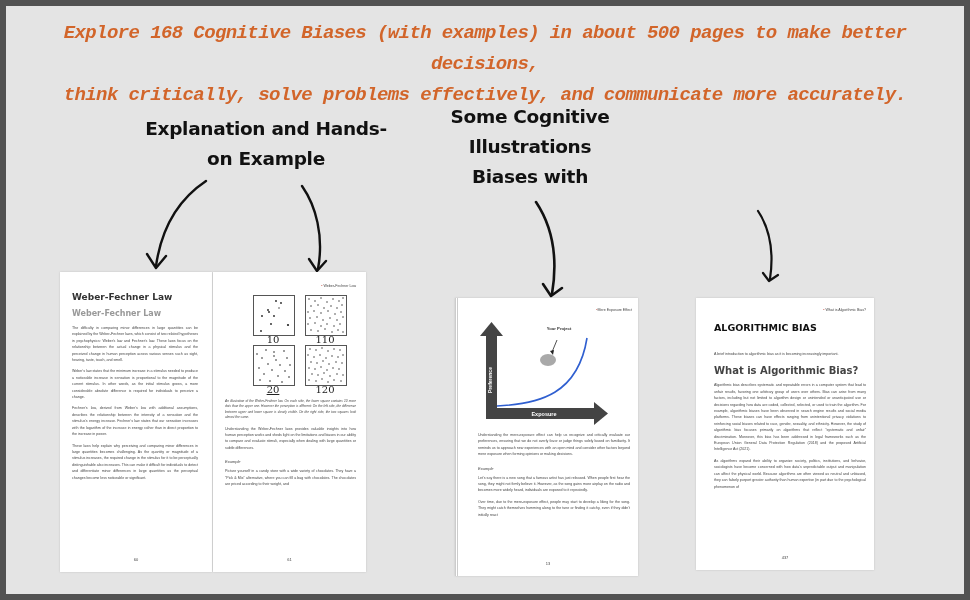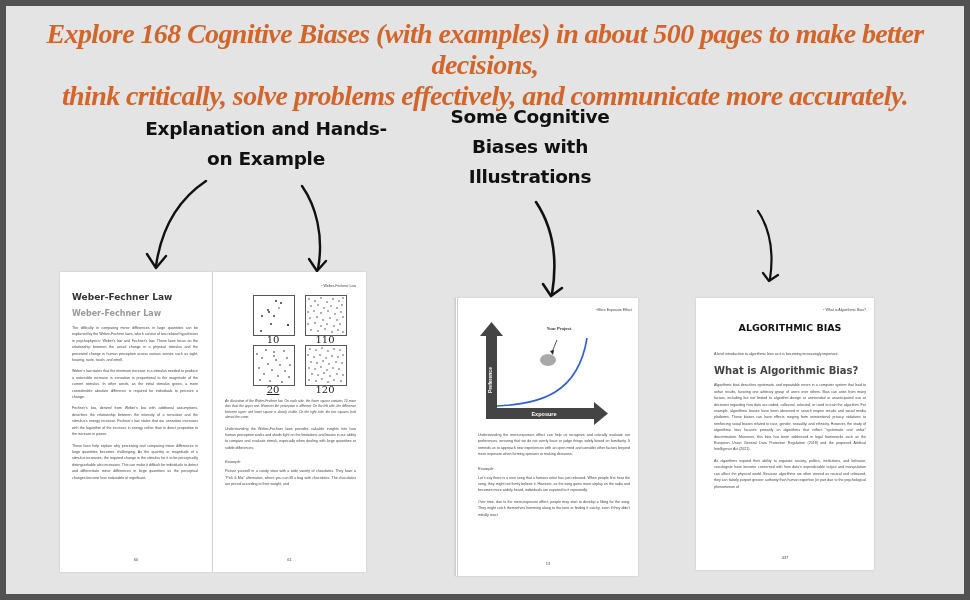--- a/index.html
+++ b/index.html
@@ -1,18 +1,18 @@
 <!DOCTYPE html>
 <html><head>
 <meta charset="utf-8">
 <style>
   html, body { margin: 0; padding: 0; }
   body { width: 970px; height: 600px; overflow: hidden; background: #525252; position: relative; font-family: "Liberation Sans", sans-serif; }
   .canvas { position: absolute; left: 6px; top: 6px; width: 958px; height: 588px; background: #e4e4e4; overflow: hidden; }
-  .headline { position: absolute; left: 0; top: 12px; width: 958px; text-align: center; color: #d2652a; font-family: Liberation Serif, serif; font-style: italic; font-weight: bold; font-size: 28px; line-height: 31px; letter-spacing: -0.6px; }
+  .headline { position: absolute; left: 0; top: 12px; width: 958px; text-align: center; color: #d2652a; font-family: Liberation Mono, monospace; font-style: italic; font-weight: bold; font-size: 19px; line-height: 31px; letter-spacing: -0.6px; }
   .label { position: absolute; text-align: center; color: #111; font-family: "DejaVu Sans", sans-serif; font-weight: bold; font-size: 18.5px; line-height: 30px; letter-spacing: -0.3px; }
   .arrow { position: absolute; }
   .page { position: absolute; background: #fff; box-shadow: 0 0 2px rgba(0,0,0,0.15); overflow: hidden; }
   .ptext { font-family: "Liberation Sans", sans-serif; font-size: 3.6px; line-height: 6.4px; color: #444; text-align: justify; margin: 0 0 5px 0; }
   .runhead { font-size: 3.6px; color: #444; text-align: right; font-family: "Liberation Sans", sans-serif; }
   .runhead .dot { color: #c0392b; }
   .pnum { position: absolute; bottom: 10px; left: 0; right: 0; text-align: center; font-size: 4px; color: #444; font-family: "Liberation Sans", sans-serif; }
   .ex { font-style: italic; font-size: 4px; color: #444; margin: 8px 0 4px; font-family: "Liberation Sans", sans-serif; }
   .dots-box { position: absolute; border: 1px solid #555; background: #fff; }
   .dots-cap { position: absolute; width: 58px; text-align: center; font-family: "DejaVu Serif", serif; font-size: 10px; color: #222; }
@@ -27,22 +27,22 @@
     <div>think critically, solve problems effectively, and communicate more accurately.</div>
   </div>
 
   <div class="label" style="left:120px; top:108px; width:280px;">
     <div>Explanation and Hands-</div>
     <div>on Example</div>
   </div>
 
   <div class="label" style="left:424px; top:96px; width:200px;">
     <div>Some Cognitive</div>
+    <div>Illustrations</div>
     <div>Biases with</div>
-    <div>Illustrations</div>
   </div>
 
 
   <svg class="arrow" style="left:130px; top:170px;" width="80" height="100" viewBox="0 0 80 100">
     <path d="M70 5 C 40 25, 25 55, 20 90" stroke="#111" stroke-width="2.4" fill="none" stroke-linecap="round"></path>
     <path d="M11 78 L20 92 L30 80" stroke="#111" stroke-width="2.4" fill="none" stroke-linecap="round" stroke-linejoin="round"></path>
   </svg>
   <svg class="arrow" style="left:290px; top:175px;" width="40" height="100" viewBox="0 0 40 100">
     <path d="M6 5 C 20 25, 28 55, 22 88" stroke="#111" stroke-width="2.4" fill="none" stroke-linecap="round"></path>
     <path d="M13 78 L21 90 L30 80" stroke="#111" stroke-width="2.4" fill="none" stroke-linecap="round" stroke-linejoin="round"></path>
@@ -242,21 +242,21 @@
       <div class="ex">Example</div>
       <p class="ptext">Let's say there is a new song that a famous artist has just released. When people first hear the song, they might not firmly believe it. However, as the song gains more airplay on the radio and becomes more widely heard, individuals are exposed to it repeatedly.</p>
       <p class="ptext">Over time, due to the mere-exposure effect, people may start to develop a liking for the song. They might catch themselves humming along to the tune or finding it catchy, even if they didn't initially react</p>
     </div>
     <div class="pnum">13</div>
   </div>
 
   <div class="page" style="left:690px; top:292px; width:178px; height:272px;">
     <div style="padding:10px 8px 0 18px;">
       <div class="runhead"><span class="dot">▪</span> <span>What is Algorithmic Bias?</span></div>
-      <div style="text-align:center; font-size:9.5px; font-weight:bold; color:#111; margin:10px 0 18px; font-family:'DejaVu Sans',sans-serif;">ALGORITHMIC BIAS</div>
+      <div style="font-size:9.5px; font-weight:bold; color:#111; margin:10px 0 18px; font-family:'DejaVu Sans',sans-serif;">ALGORITHMIC BIAS</div>
       <p class="ptext">A brief introduction to algorithmic bias as it is becoming increasingly important.</p>
       <div style="font-size:10px; font-weight:bold; color:#444; margin:8px 0 6px; font-family:'DejaVu Sans',sans-serif;">What is Algorithmic Bias?</div>
       <p class="ptext">Algorithmic bias describes systematic and repeatable errors in a computer system that lead to unfair results, favoring one arbitrary group of users over others. Bias can arise from many factors, including but not limited to algorithm design or unintended or unanticipated use or decisions regarding how data are coded, collected, selected, or used to train the algorithm. For example, algorithmic biases have been observed in search engine results and social media platforms. These biases can have effects ranging from unintentional privacy violations to reinforcing social biases related to race, gender, sexuality, and ethnicity. However, the study of algorithmic bias focuses primarily on algorithms that reflect "systematic and unfair" discrimination. Moreover, this bias has been addressed in legal frameworks such as the European Union General Data Protection Regulation (2018) and the proposed Artificial Intelligence Act (2021).</p>
       <p class="ptext">As algorithms expand their ability to organize society, politics, institutions, and behavior, sociologists have become concerned with how data's unpredictable output and manipulation can affect the physical world. Because algorithms are often viewed as neutral and unbiased, they can falsely purport greater authority than human expertise (in part due to the psychological phenomenon of</p>
     </div>
     <div class="pnum">437</div>
   </div>
 
 </div>
 

